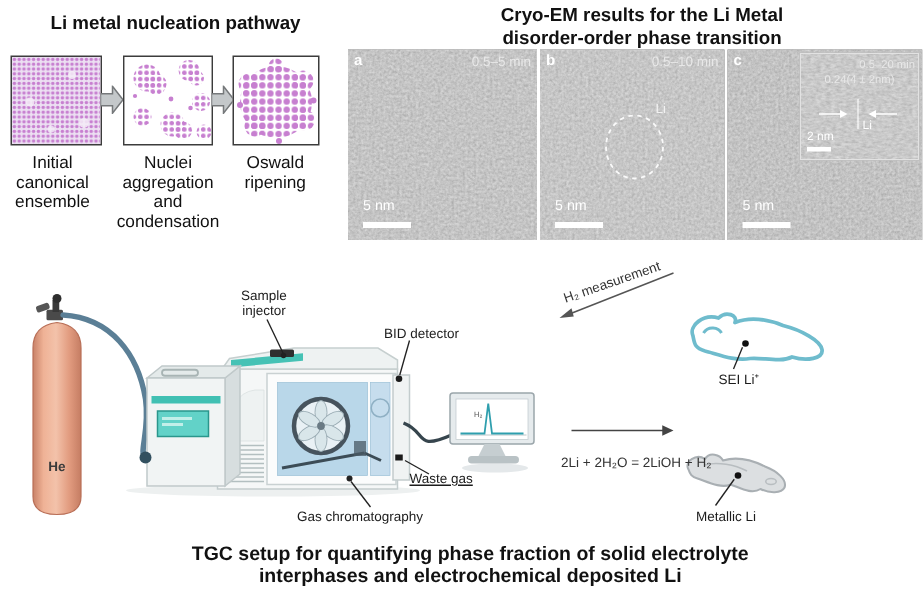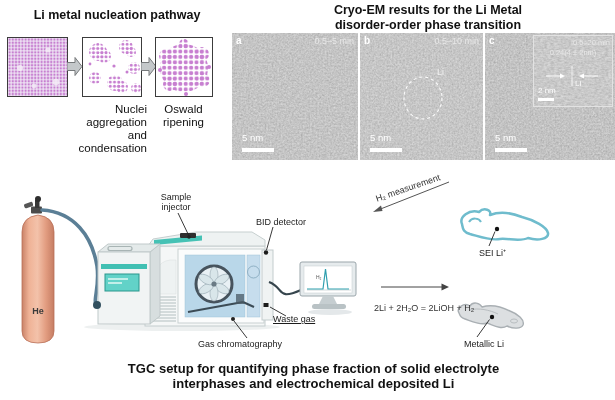--- a/index.html
+++ b/index.html
@@ -156,21 +156,24 @@
         <circle cx="28" cy="6" r="5"></circle>
       </g>
       <g fill="#c77fd0">
         <circle cx="4" cy="32" r="2"></circle>
           <circle cx="53" cy="29" r="2"></circle>
           <circle cx="30" cy="56" r="2"></circle>
       </g>
     </svg>
   </div>
 
-  <div class="abs stage-label pre" style="left:77px;width:70px;text-align:right;">Nuclei
+  <div class="abs stage-label pre" style="left:4px;width:62px;">Initial
+canonical
+ensemble</div>
+  <div class="abs stage-label pre" style="left:77px;width:70px;">Nuclei
 aggregation
 and
 condensation</div>
   <div class="abs stage-label pre" style="left:150px;width:67px;">Oswald
 ripening</div>
 
   <div class="abs cryo-title pre">Cryo-EM results for the Li Metal
 disorder-order phase transition</div>
 
   <div class="abs em" style="left:232px;width:126px;">

